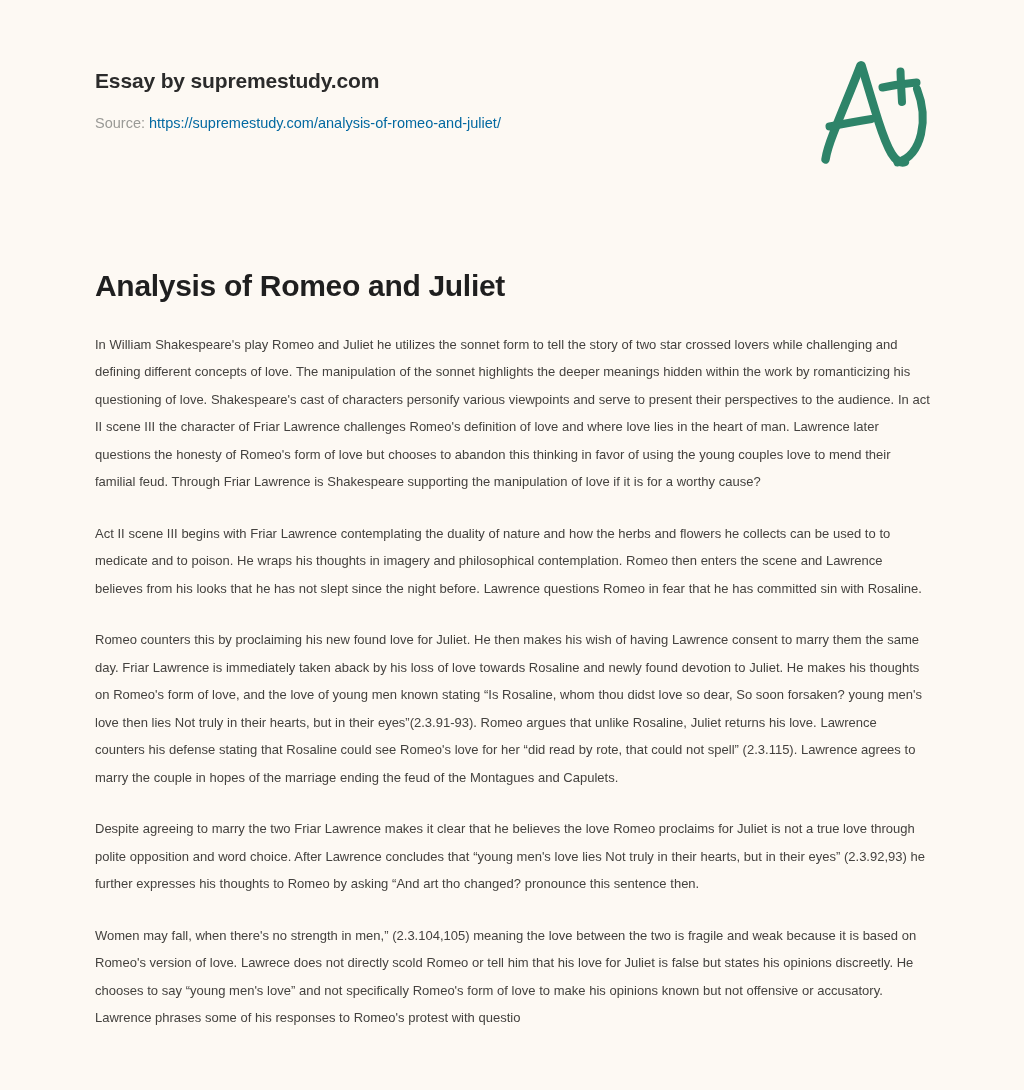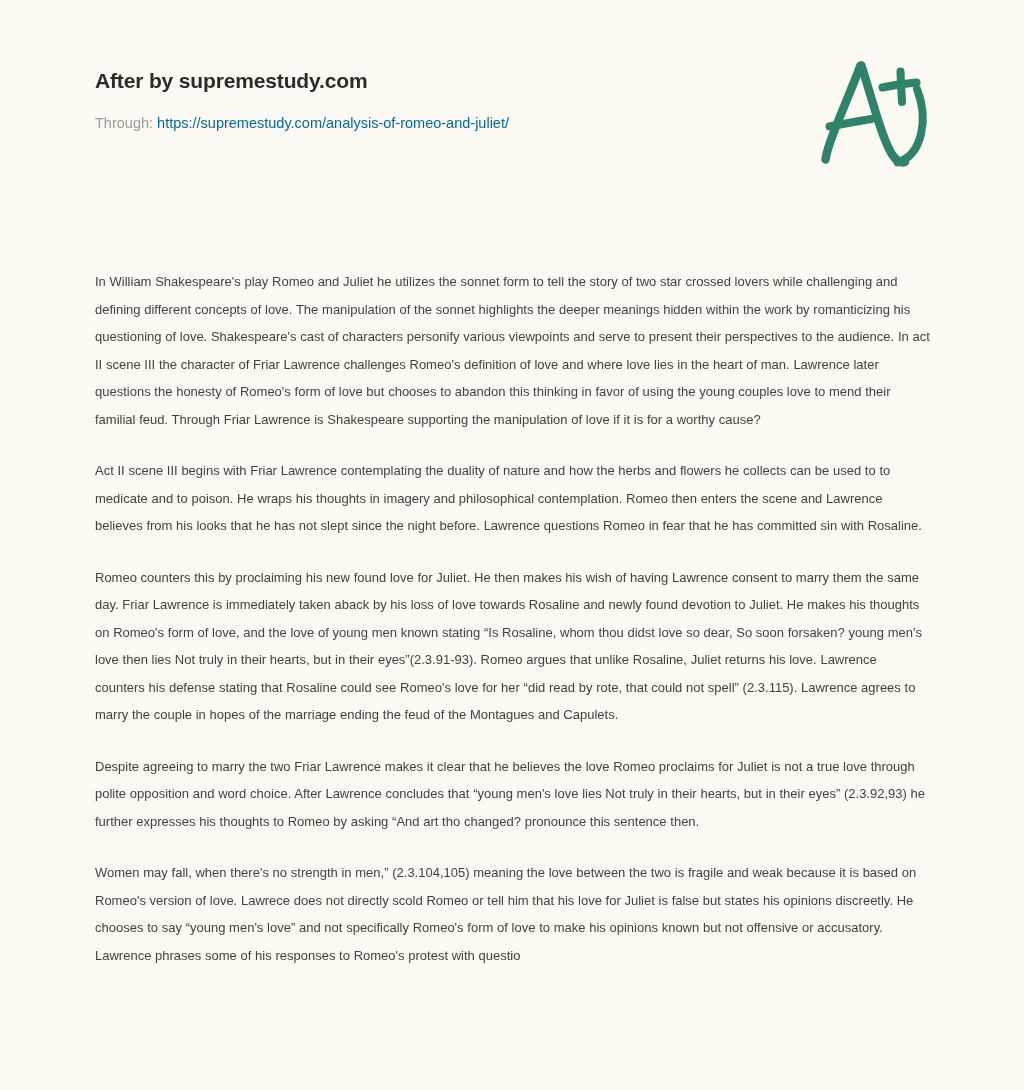--- a/index.html
+++ b/index.html
@@ -99,24 +99,24 @@
   .body-copy p:last-child { margin-bottom: 0; }
 </style>
 </head>
 <body>
 
 <div class="page">
 
   <div class="header">
 
     <div class="header-left">
-      <div class="byline">After by supremestudy.com</div>
+      <div class="byline">Essay by supremestudy.com</div>
 
       <div class="source-line">
-        <span class="source-label">Through:</span>
+        <span class="source-label">Source:</span>
         <a class="source-url" href="#">https://supremestudy.com/analysis-of-romeo-and-juliet/</a>
       </div>
     </div>
 
     <div class="logo">
       <svg viewBox="0 0 120 112" xmlns="http://www.w3.org/2000/svg" aria-hidden="true">
         <g fill="none" stroke="#2e8469" stroke-linecap="round" stroke-linejoin="round">
 
           <path d="M44.5 6.5 C38 24, 26 52, 17.5 74 C13 85.5, 10.5 93.5, 9.5 100.5" stroke-width="8.5"></path>
 
@@ -131,20 +131,21 @@
 
           <path d="M101 30 C106.5 44, 108.5 60, 105 75 C101.5 90, 93 100, 81.5 103.5" stroke-width="8"></path>
         </g>
       </svg>
     </div>
 
   </div>
 
   <div class="article">
 
+    <h1 class="article-title">Analysis of Romeo and Juliet</h1>
 
     <div class="body-copy">
       <p>In William Shakespeare's play Romeo and Juliet he utilizes the sonnet form to tell the story of two star crossed lovers while challenging and defining different concepts of love. The manipulation of the sonnet highlights the deeper meanings hidden within the work by romanticizing his questioning of love. Shakespeare's cast of characters personify various viewpoints and serve to present their perspectives to the audience. In act II scene III the character of Friar Lawrence challenges Romeo's definition of love and where love lies in the heart of man. Lawrence later questions the honesty of Romeo's form of love but chooses to abandon this thinking in favor of using the young couples love to mend their familial feud. Through Friar Lawrence is Shakespeare supporting the manipulation of love if it is for a worthy cause?</p>
       <p>Act II scene III begins with Friar Lawrence contemplating the duality of nature and how the herbs and flowers he collects can be used to to medicate and to poison. He wraps his thoughts in imagery and philosophical contemplation. Romeo then enters the scene and Lawrence believes from his looks that he has not slept since the night before. Lawrence questions Romeo in fear that he has committed sin with Rosaline.</p>
       <p>Romeo counters this by proclaiming his new found love for Juliet. He then makes his wish of having Lawrence consent to marry them the same day. Friar Lawrence is immediately taken aback by his loss of love towards Rosaline and newly found devotion to Juliet. He makes his thoughts on Romeo's form of love, and the love of young men known stating “Is Rosaline, whom thou didst love so dear, So soon forsaken? young men's love then lies Not truly in their hearts, but in their eyes”(2.3.91-93). Romeo argues that unlike Rosaline, Juliet returns his love. Lawrence counters his defense stating that Rosaline could see Romeo's love for her “did read by rote, that could not spell” (2.3.115). Lawrence agrees to marry the couple in hopes of the marriage ending the feud of the Montagues and Capulets.</p>
       <p>Despite agreeing to marry the two Friar Lawrence makes it clear that he believes the love Romeo proclaims for Juliet is not a true love through polite opposition and word choice. After Lawrence concludes that “young men's love lies Not truly in their hearts, but in their eyes” (2.3.92,93) he further expresses his thoughts to Romeo by asking “And art tho changed? pronounce this sentence then.</p>
       <p>Women may fall, when there's no strength in men,” (2.3.104,105) meaning the love between the two is fragile and weak because it is based on Romeo's version of love. Lawrece does not directly scold Romeo or tell him that his love for Juliet is false but states his opinions discreetly. He chooses to say “young men's love” and not specifically Romeo's form of love to make his opinions known but not offensive or accusatory. Lawrence phrases some of his responses to Romeo's protest with questio</p>
     </div>
 
   </div>

